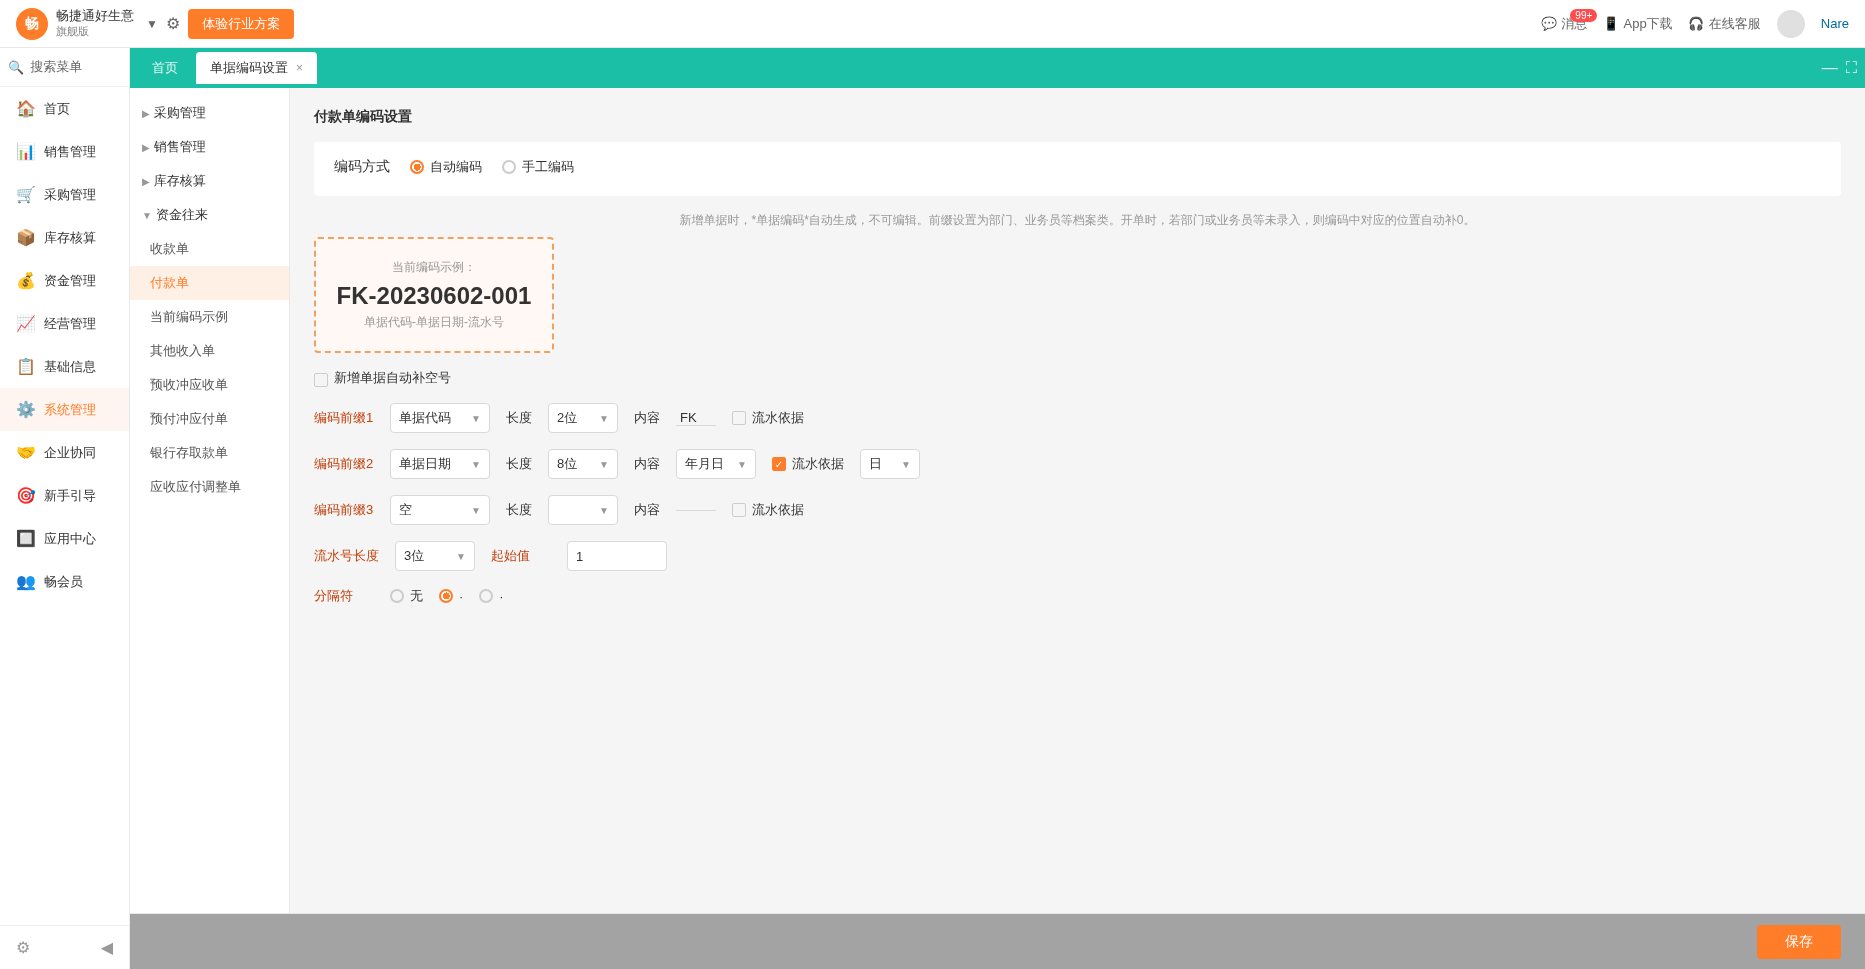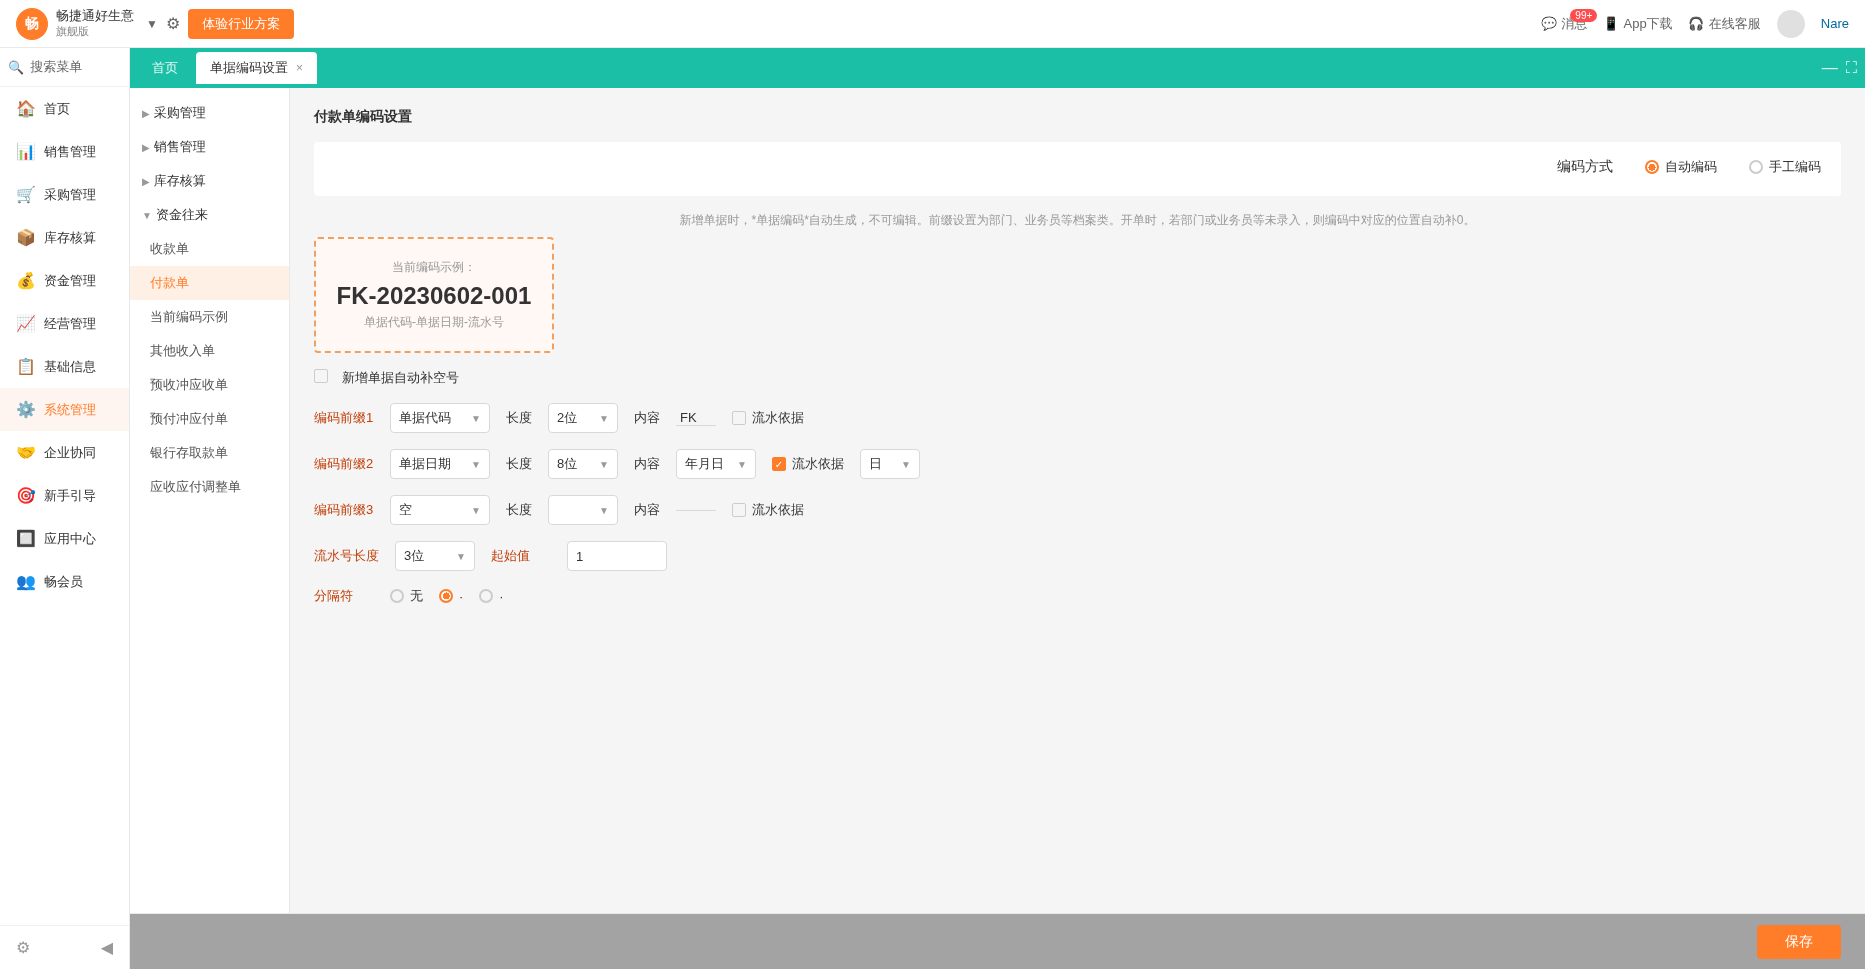--- a/index.html
+++ b/index.html
@@ -137,21 +137,21 @@
     }
     .page-title { font-size: 14px; font-weight: 600; color: #333; margin-bottom: 16px; }
 
     
     .section-card {
       background: #fff;
       border-radius: 4px;
       padding: 16px 20px;
       margin-bottom: 16px;
     }
-    .code-method-row { display: flex; align-items: center; gap: 32px; margin-bottom: 4px; justify-content: flex-end; }
+    .code-method-row { display: flex; align-items: center; gap: 20px; margin-bottom: 4px; }
     .code-method-label { font-size: 14px; color: #333; }
     .radio-option { display: flex; align-items: center; gap: 6px; font-size: 13px; color: #333; cursor: pointer; }
     .radio-circle { width: 14px; height: 14px; border-radius: 50%; border: 2px solid #ccc; display: inline-block; flex-shrink: 0; }
     .radio-circle.checked { border-color: #ff7c28; background: radial-gradient(circle, #ff7c28 50%, white 50%); }
 
     .hint-text { font-size: 12px; color: #999; margin: 8px 0; text-align: center; }
 
     
     .code-preview {
       border: 2px dashed #f0a060;
@@ -161,21 +161,21 @@
       display: inline-block;
       text-align: center;
       min-width: 240px;
       margin-bottom: 16px;
     }
     .code-preview-label { font-size: 12px; color: #999; margin-bottom: 6px; }
     .code-preview-value { font-size: 24px; font-weight: 600; color: #333; }
     .code-preview-sub { font-size: 12px; color: #999; margin-top: 4px; }
 
     
-    .auto-fill-row { display: flex; align-items: flex-start; gap: 14px; font-size: 13px; color: #333; margin-bottom: 16px; }
+    .auto-fill-row { display: flex; align-items: flex-end; gap: 6px; font-size: 13px; color: #333; margin-bottom: 16px; }
     .checkbox-box { width: 14px; height: 14px; border: 1px solid #ccc; border-radius: 2px; display: inline-block; flex-shrink: 0; cursor: pointer; }
     .checkbox-box.checked { background: #ff7c28; border-color: #ff7c28; }
 
     
     .form-row { display: flex; align-items: center; gap: 16px; margin-bottom: 16px; flex-wrap: wrap; }
     .form-label { font-size: 13px; color: #c2410c; white-space: nowrap; min-width: 60px; }
     .form-select {
       height: 30px;
       border: 1px solid #d9d9d9;
       border-radius: 4px;

